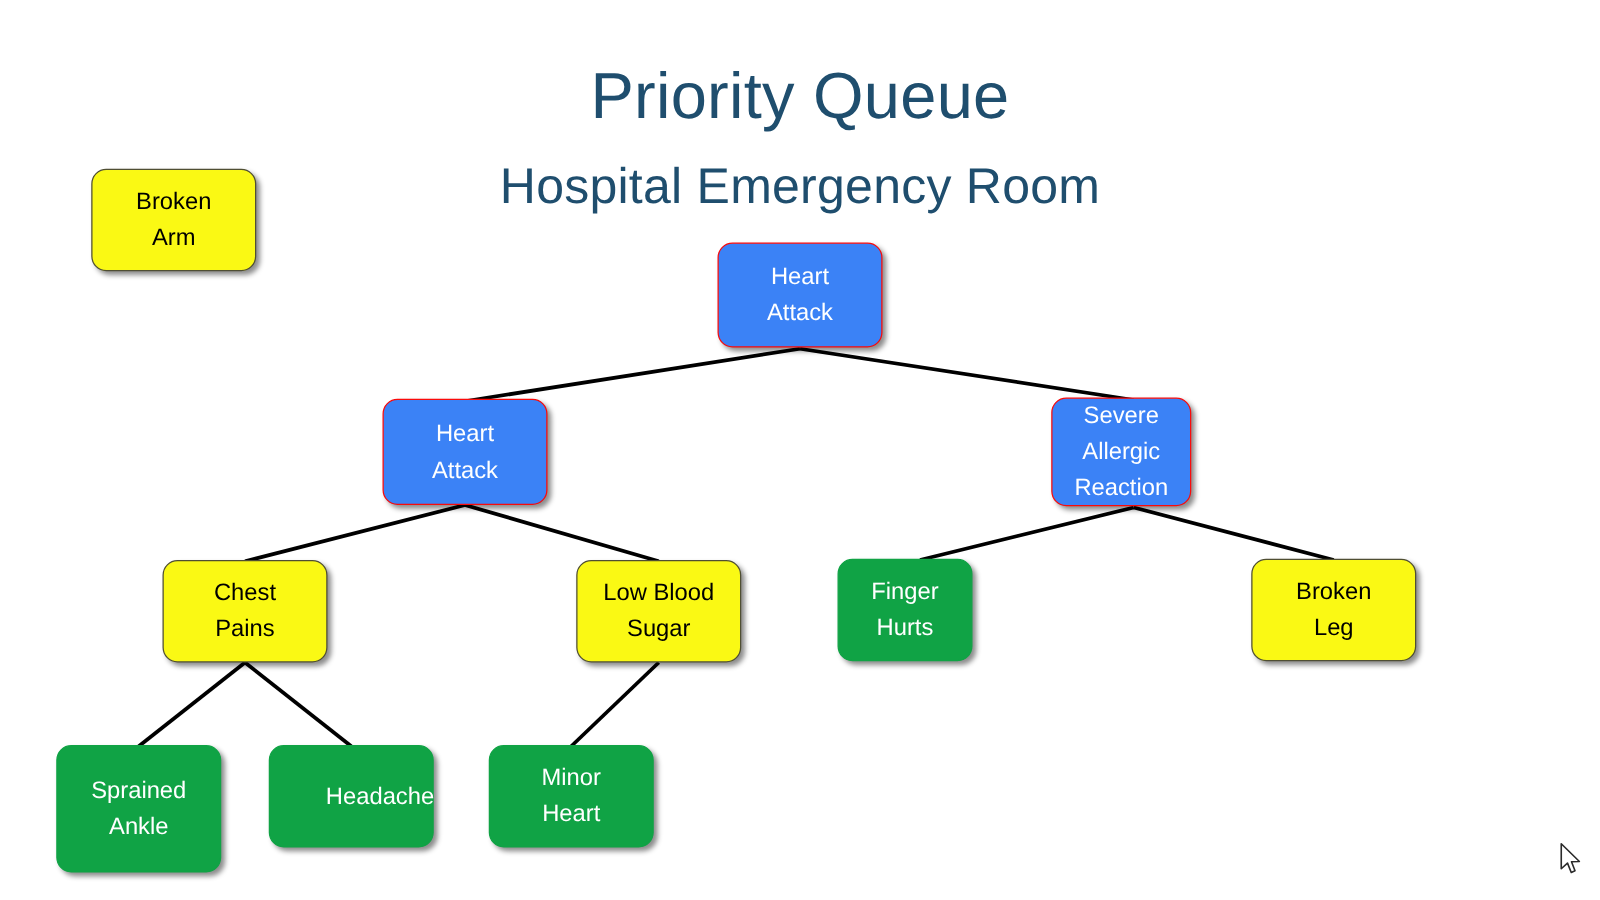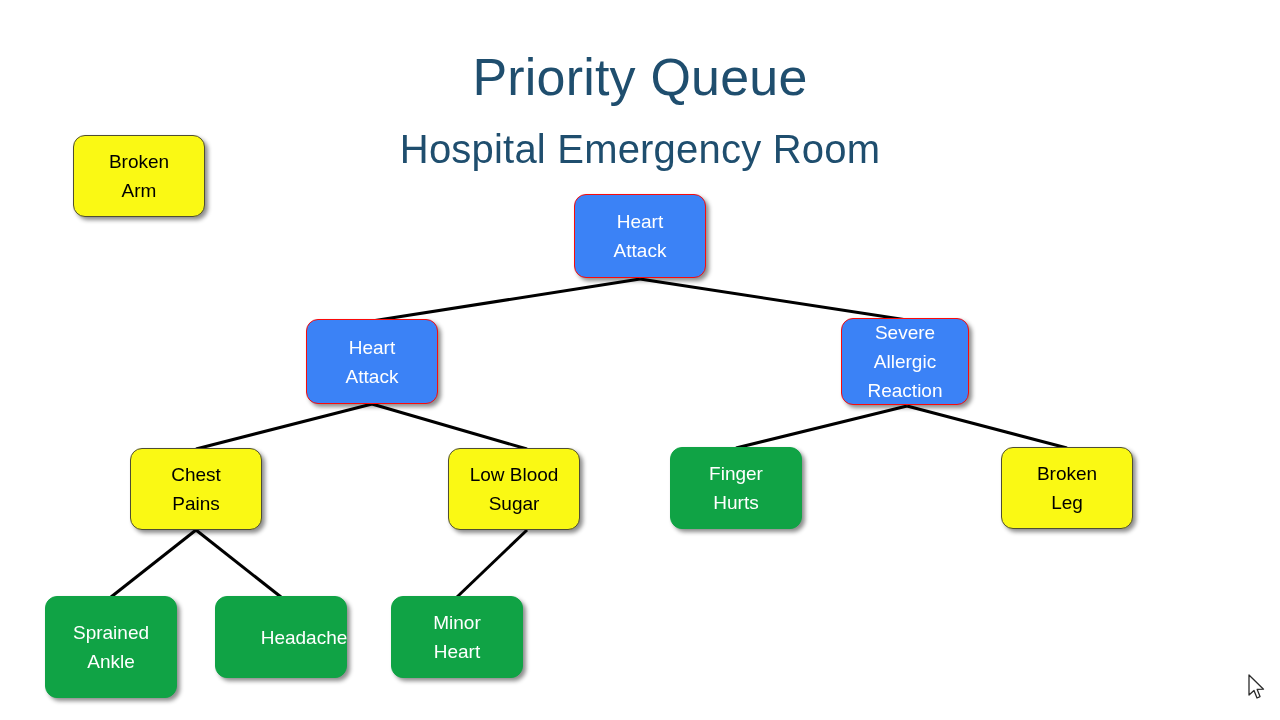--- a/index.html
+++ b/index.html
@@ -122,28 +122,28 @@
       <line x1="527" y1="530" x2="457" y2="597"></line>
     </svg>
 
   <div id="nodes-layer">
       <div class="node yellow" style="left: 73px; top: 135px; width: 132px; height: 82px;"><span class="node-label">Broken
 Arm</span></div>
       <div class="node red" style="left: 574px; top: 194px; width: 132px; height: 84px;"><span class="node-label">Heart
 Attack</span></div>
       <div class="node red" style="left: 306px; top: 319px; width: 132px; height: 85px;"><span class="node-label">Heart
 Attack</span></div>
-      <div class="node red" style="left: 841px; top: 318px; width: 128px; height: 87px;"><span class="node-label">Severe
+      <div class="node red" style="left: 841px; top: 318px; width: 112px; height: 87px;"><span class="node-label">Severe
 Allergic
 Reaction</span></div>
       <div class="node yellow" style="left: 130px; top: 448px; width: 132px; height: 82px;"><span class="node-label">Chest
 Pains</span></div>
-      <div class="node yellow" style="left: 448px; top: 448px; width: 132px; height: 82px; align-items: center;"><span class="node-label">Low Blood
+      <div class="node yellow" style="left: 461px; top: 448px; width: 132px; height: 82px; align-items: center;"><span class="node-label">Low Blood
 Sugar</span></div>
-      <div class="node green" style="left: 670px; top: 447px; width: 132px; height: 82px;"><span class="node-label">Finger
+      <div class="node green" style="left: 670px; top: 447px; width: 108px; height: 82px;"><span class="node-label">Finger
 Hurts</span></div>
       <div class="node yellow" style="left: 1001px; top: 447px; width: 132px; height: 82px;"><span class="node-label">Broken
 Leg</span></div>
       <div class="node green" style="left: 45px; top: 596px; width: 132px; height: 102px;"><span class="node-label">Sprained
 Ankle</span></div>
       <div class="node green" style="left: 215px; top: 596px; width: 132px; height: 82px; padding-left: 46px;"><span class="node-label">Headache</span></div>
       <div class="node green" style="left: 391px; top: 596px; width: 132px; height: 82px;"><span class="node-label">Minor
 Heart</span></div>
     </div>
 

